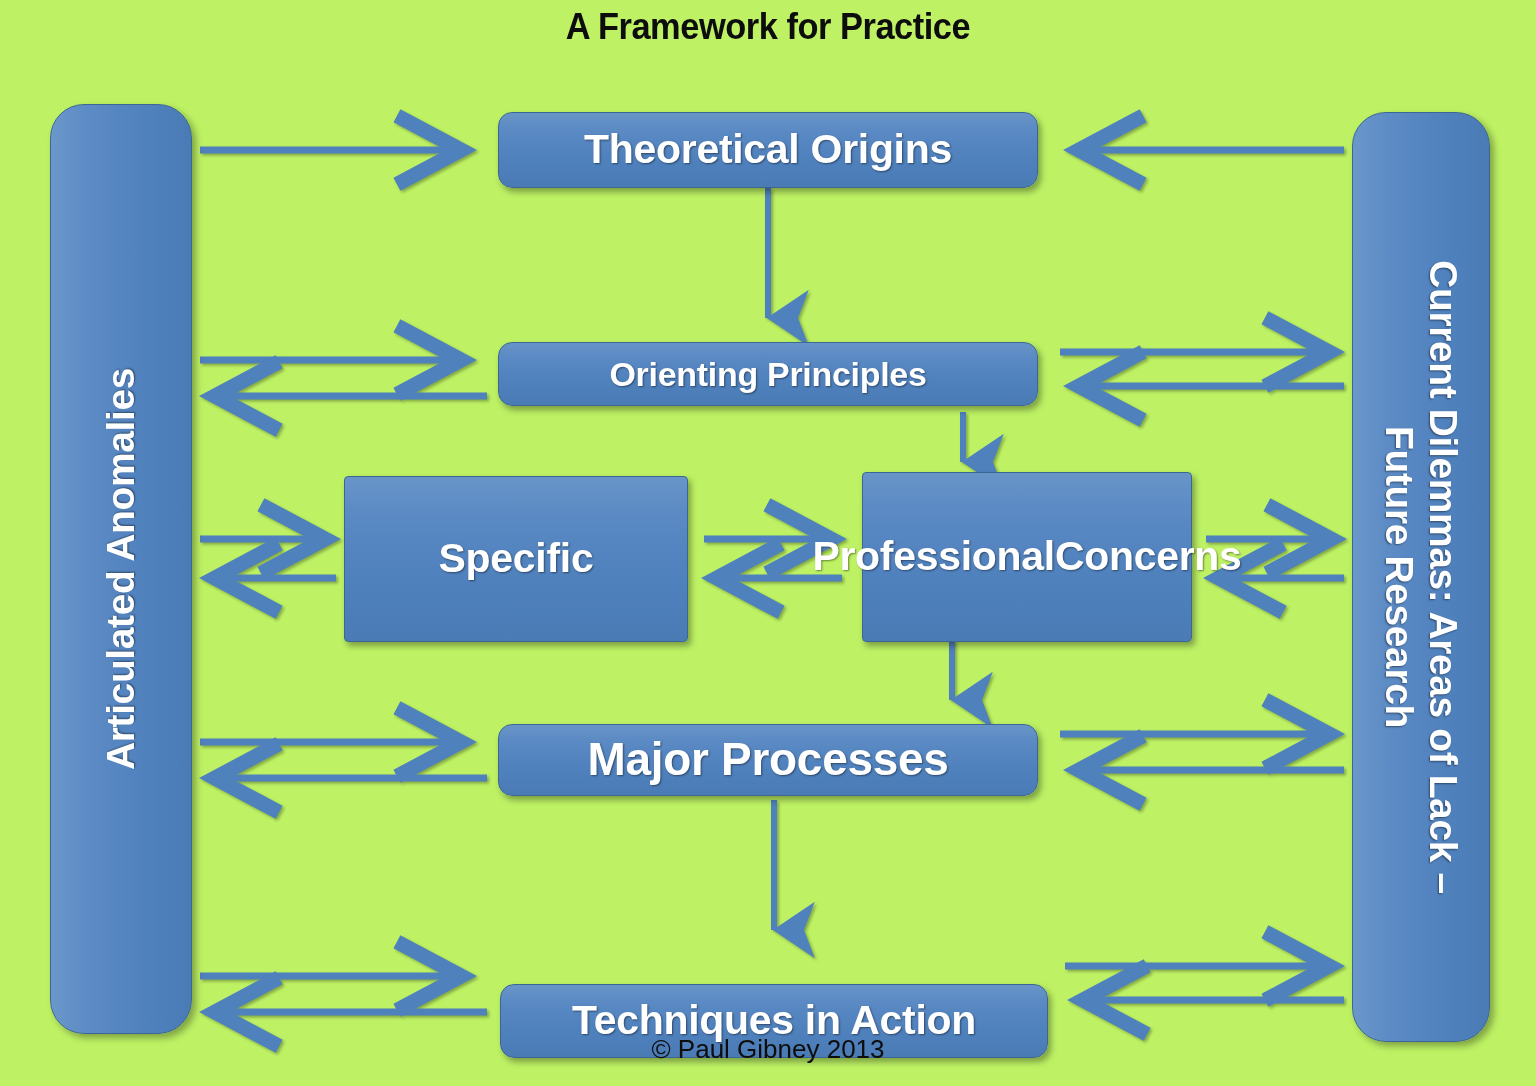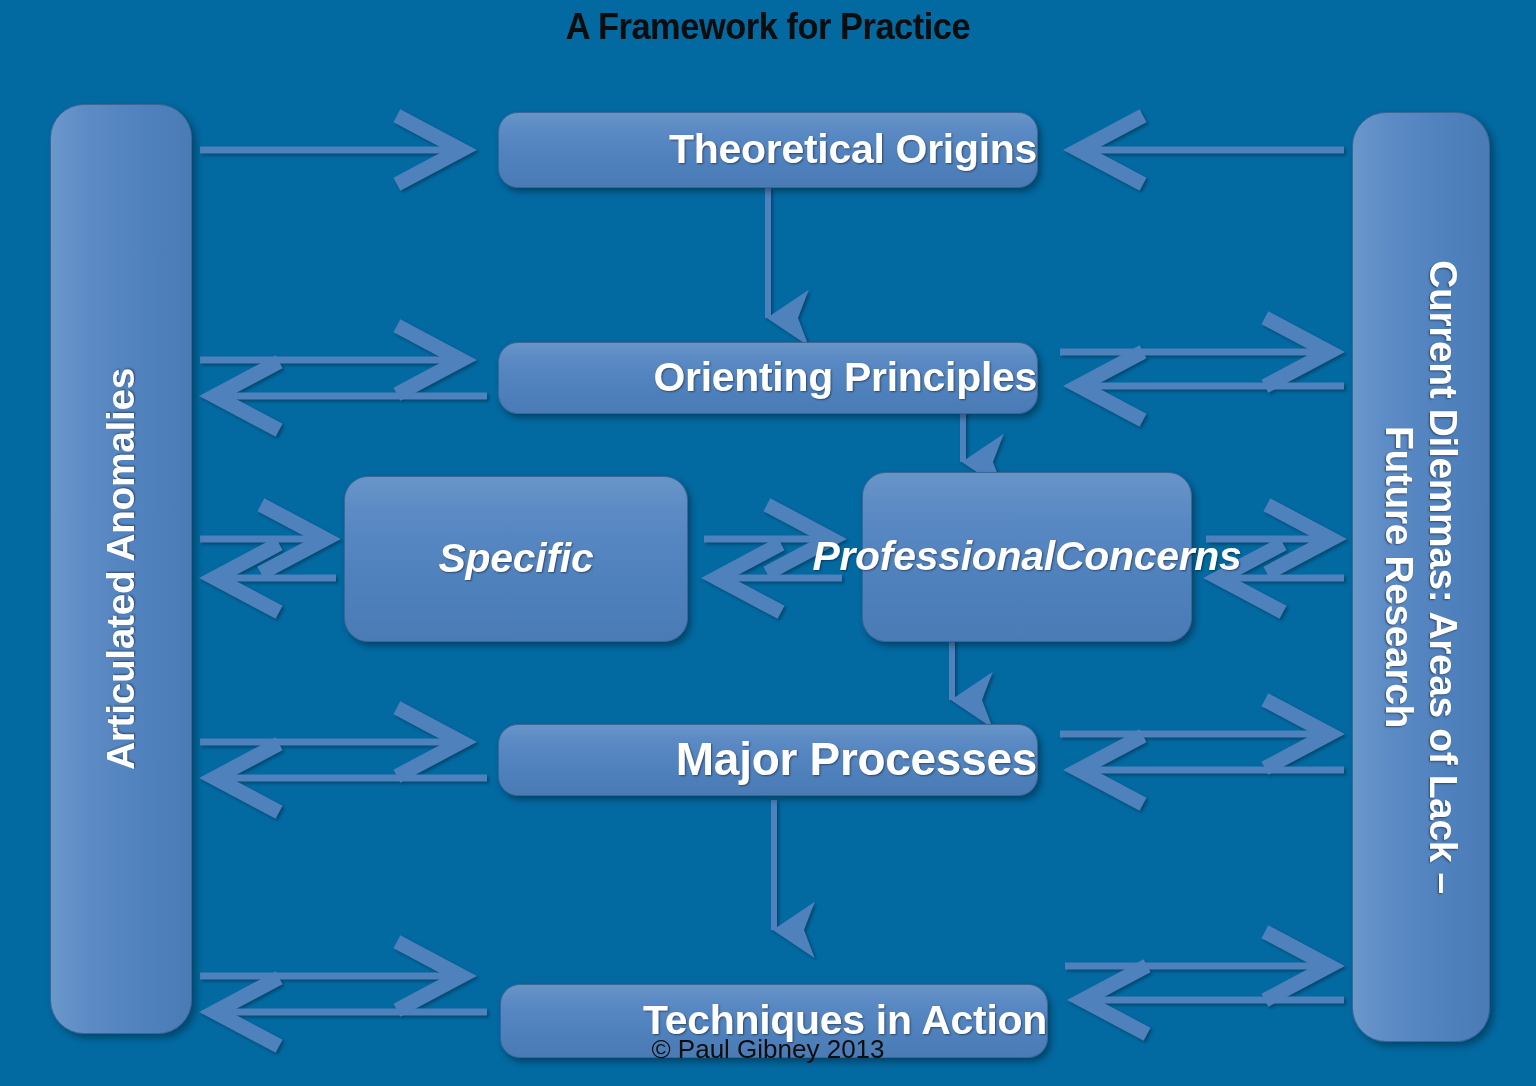--- a/index.html
+++ b/index.html
@@ -7,21 +7,21 @@
     padding: 0;
     background: #ffffff;
   }
   body {
     font-family: "Liberation Sans", sans-serif;
   }
   #canvas {
     position: relative;
     width: 1536px;
     height: 1086px;
-    background: #0369a1;
+    background: #bef264;
     overflow: hidden;
   }
 
   
   #title {
     position: absolute;
     left: 0;
     top: 6px;
     width: 1536px;
     text-align: center;
@@ -57,22 +57,22 @@
     font-weight: bold;
     display: flex;
     align-items: center;
     justify-content: center;
     text-align: center;
     box-shadow: 3px 4px 6px rgba(0,0,0,0.35);
     text-shadow: 1px 1px 2px rgba(0,0,0,0.45);
     line-height: 1.12;
     letter-spacing: -0.3px;
   }
-  .node.pill  { border-radius: 20px; justify-content: flex-end; }
-  .node.round { border-radius: 24px; font-style: italic; }
+  .node.pill  { border-radius: 14px; }
+  .node.round { border-radius: 4px; }
 
   
   .side-panel {
     position: absolute;
     box-sizing: border-box;
     background: linear-gradient(to right, #6b98ca 0%, #5d8bc5 25%, #4f81bd 70%, #4a7bb5 100%);
     border: 1.5px solid #3c6795;
     border-radius: 34px;
     box-shadow: 4px 4px 7px rgba(0,0,0,0.33);
     overflow: hidden;
@@ -175,21 +175,21 @@
     <div class="side-inner">
       <span>Current Dilemmas: Areas of Lack –</span>
       <span>Future Research</span>
     </div>
   </div>
 
   <div class="node pill" style="left:498px; top:112px; width:540px; height:76px; font-size:41px;">
     <span class="node-text">Theoretical Origins</span>
   </div>
 
-  <div class="node pill" style="left:498px; top:342px; width:540px; height:72px; font-size:41px;">
+  <div class="node pill" style="left:498px; top:342px; width:540px; height:64px; font-size:34px;">
     <span class="node-text">Orienting Principles</span>
   </div>
 
   <div class="node round" style="left:344px; top:476px; width:344px; height:166px; font-size:41px; flex-direction:column;">
     <span class="node-text">Specific</span>
   </div>
 
   <div class="node round" style="left:862px; top:472px; width:330px; height:170px; font-size:41px; flex-direction:row;">
     <span class="node-text">Professional</span>
     <span class="node-text">Concerns</span>

